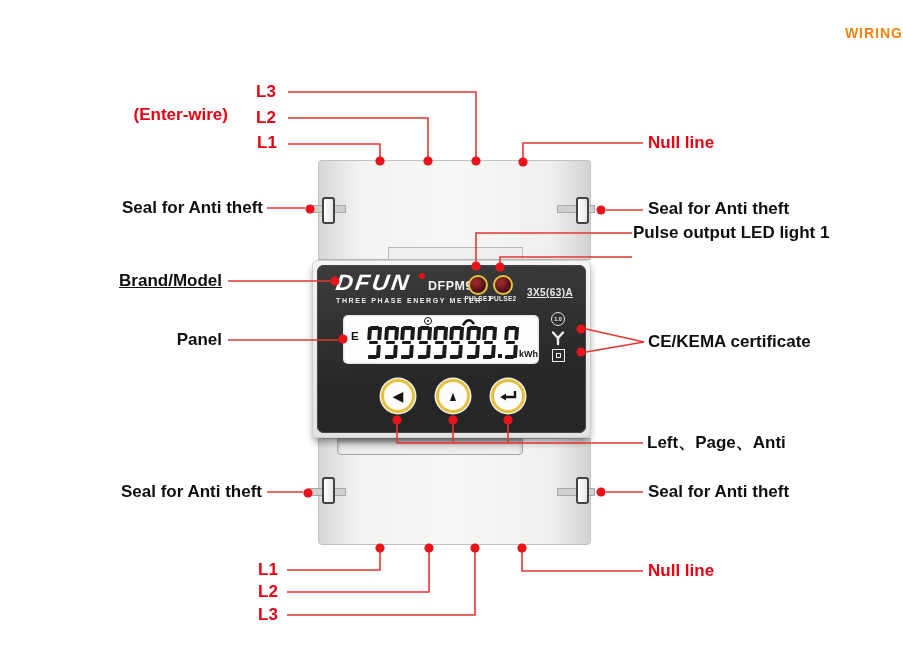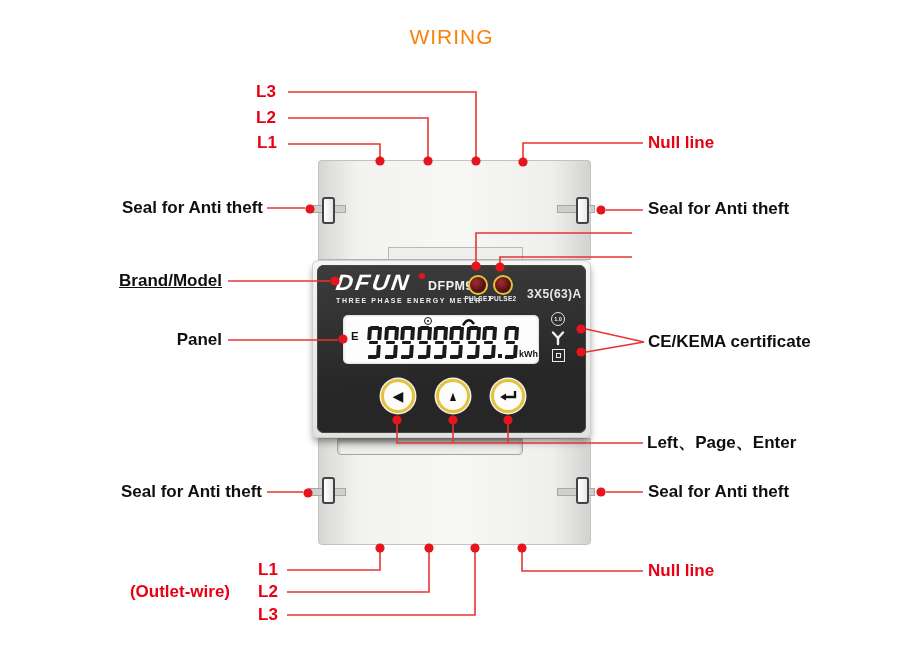--- a/index.html
+++ b/index.html
@@ -4,22 +4,22 @@
 <style>
   html,body{margin:0;padding:0;background:#ffffff;}
   #stage{position:relative;width:903px;height:650px;background:#ffffff;overflow:hidden;
          font-family:"Liberation Sans","DejaVu Sans",sans-serif;}
   .abs{position:absolute;}
 
   
   .lab{position:absolute;font-weight:bold;font-size:17px;line-height:1.15;color:#0f0f0f;white-space:nowrap;}
   .lab.red{color:#e70112;}
   .lab.r{text-align:right;}
-  .title{position:absolute;left:0;right:0;top:25px;text-align:center;
-         font-size:21px;font-weight:400;letter-spacing:1px;color:#f8820b;}
+  .title{position:absolute;left:0;right:0;top:25px;text-align:right;
+         font-size:14px;font-weight:700;letter-spacing:1px;color:#f8820b;}
 
   
   .m-sec{position:absolute;box-sizing:border-box;border:1px solid #c2c2c0;
          background:linear-gradient(90deg,#d6d6d4,#f2f2f0 14%,#f7f7f5 50%,#efefed 86%,#d2d2d0);}
   .m-top{left:318px;top:160px;width:273px;height:100px;border-radius:4px 4px 0 0;border-bottom-color:#b5b5b3;}
   .m-bottom{left:318px;top:438px;width:273px;height:107px;border-radius:0 0 4px 4px;}
   .m-groove-top{position:absolute;left:388px;top:247px;width:135px;height:13px;box-sizing:border-box;
                 border:1px solid #b8b8b6;background:#eeeeec;}
   .m-hinge{position:absolute;left:337px;top:437px;width:186px;height:18px;box-sizing:border-box;
            border:1px solid #a5a5a3;border-radius:0 0 4px 4px;
@@ -38,21 +38,21 @@
 
   
   .logo{position:absolute;left:336px;top:270px;color:#ffffff;font-style:italic;font-weight:900;
         font-size:22px;letter-spacing:2px;transform:skewX(-8deg) scaleX(1.08);transform-origin:left;}
   .logo-dot{position:absolute;left:419px;top:273px;width:6px;height:6px;border-radius:50%;background:#e8131d;}
   .model{position:absolute;left:428px;top:279px;color:#f2f2f2;font-weight:bold;font-size:12.5px;letter-spacing:.5px;}
   .typeline{position:absolute;left:336px;top:297px;color:#ededed;font-size:7px;font-weight:bold;letter-spacing:1.6px;}
   .led{position:absolute;width:20px;height:20px;border-radius:50%;box-sizing:border-box;border:2.5px solid #e6c23c;
        background:radial-gradient(circle at 38% 35%,#93282a 15%,#521012 60%,#3a0a0c);}
   .ledlab{position:absolute;width:36px;text-align:center;color:#ededed;font-size:6.5px;font-weight:bold;letter-spacing:.3px;}
-  .rating{position:absolute;left:527px;top:287px;color:#e8e8e8;font-size:12px;font-weight:bold;letter-spacing:.4px;}
+  .rating{position:absolute;left:527px;top:287px;color:#e8e8e8;font-size:10px;font-weight:bold;letter-spacing:.4px;text-decoration:underline;}
 
   .lcd{position:absolute;left:343px;top:315px;width:196px;height:49px;background:#fdfdfd;border-radius:5px;
        box-shadow:inset 0 0 3px rgba(0,0,0,.25);}
   .lcd-e{position:absolute;left:351px;top:330px;font-size:11.5px;font-weight:bold;color:#141414;}
   .kwh{position:absolute;left:519px;top:349px;font-size:9px;font-weight:bold;color:#141414;}
   .timer-ic{position:absolute;left:424px;top:317px;width:8px;height:8px;box-sizing:border-box;
             border:1.4px solid #141414;border-radius:50%;}
   .timer-ic i{position:absolute;left:1.6px;top:1.6px;width:2px;height:2px;background:#141414;border-radius:50%;}
 
   .digits{position:absolute;left:366px;top:326px;height:33px;display:flex;align-items:stretch;}
@@ -218,38 +218,39 @@
   <div class="btn" style="left:436px;top:379px;">
     <span class="gl" style="transform:scaleX(.75);">▲</span>
   </div>
   <div class="btn" style="left:491px;top:379px;">
     <svg width="18" height="14">
       <path d="M16 2 V8 H6.5" stroke="#141414" stroke-width="2.4" fill="none"></path>
       <polygon points="7,4.4 7,11.6 1.2,8" fill="#141414"></polygon>
     </svg>
   </div>
 
+  <div class="lab red r" style="left:68px;top:105px;width:160px;">(Enter-wire)</div>
   <div class="lab red" style="left:256px;top:82px;">L3</div>
   <div class="lab red" style="left:256px;top:108px;">L2</div>
   <div class="lab red" style="left:257px;top:133px;">L1</div>
   <div class="lab red" style="left:648px;top:133px;">Null line</div>
 
   <div class="lab r" style="left:60px;top:198px;width:203px;">Seal for Anti theft</div>
   <div class="lab" style="left:648px;top:199px;">Seal for Anti theft</div>
+  <div class="lab" style="left:633px;top:223px;">Pulse output LED light 1</div>
   <div class="lab r" style="left:60px;top:271px;width:162px;text-decoration:underline;">Brand/Model</div>
   <div class="lab" style="left:648px;top:332px;">CE/KEMA certificate</div>
   <div class="lab r" style="left:60px;top:330px;width:162px;">Panel</div>
-  <div class="lab" style="left:647px;top:433px;">Left、Page、Enter</div>
+  <div class="lab" style="left:647px;top:433px;">Left、Page、Anti</div>
 
   <div class="lab r" style="left:58px;top:482px;width:204px;">Seal for Anti theft</div>
   <div class="lab" style="left:648px;top:482px;">Seal for Anti theft</div>
   <div class="lab red" style="left:258px;top:560px;">L1</div>
   <div class="lab red" style="left:258px;top:582px;">L2</div>
   <div class="lab red" style="left:258px;top:605px;">L3</div>
-  <div class="lab red r" style="left:68px;top:582px;width:162px;">(Outlet-wire)</div>
   <div class="lab red" style="left:648px;top:561px;">Null line</div>
 
   <svg class="overlay" width="903" height="650">
     <g stroke="#e73535" stroke-width="1.6" fill="none">
       <polyline points="288,92 476,92 476,157"></polyline>
       <polyline points="288,118 428,118 428,157"></polyline>
       <polyline points="288,144 380,144 380,157"></polyline>
       <polyline points="643,143 523,143 523,158"></polyline>
       <polyline points="267,208 305,208"></polyline>
       <polyline points="606,210 643,210"></polyline>

